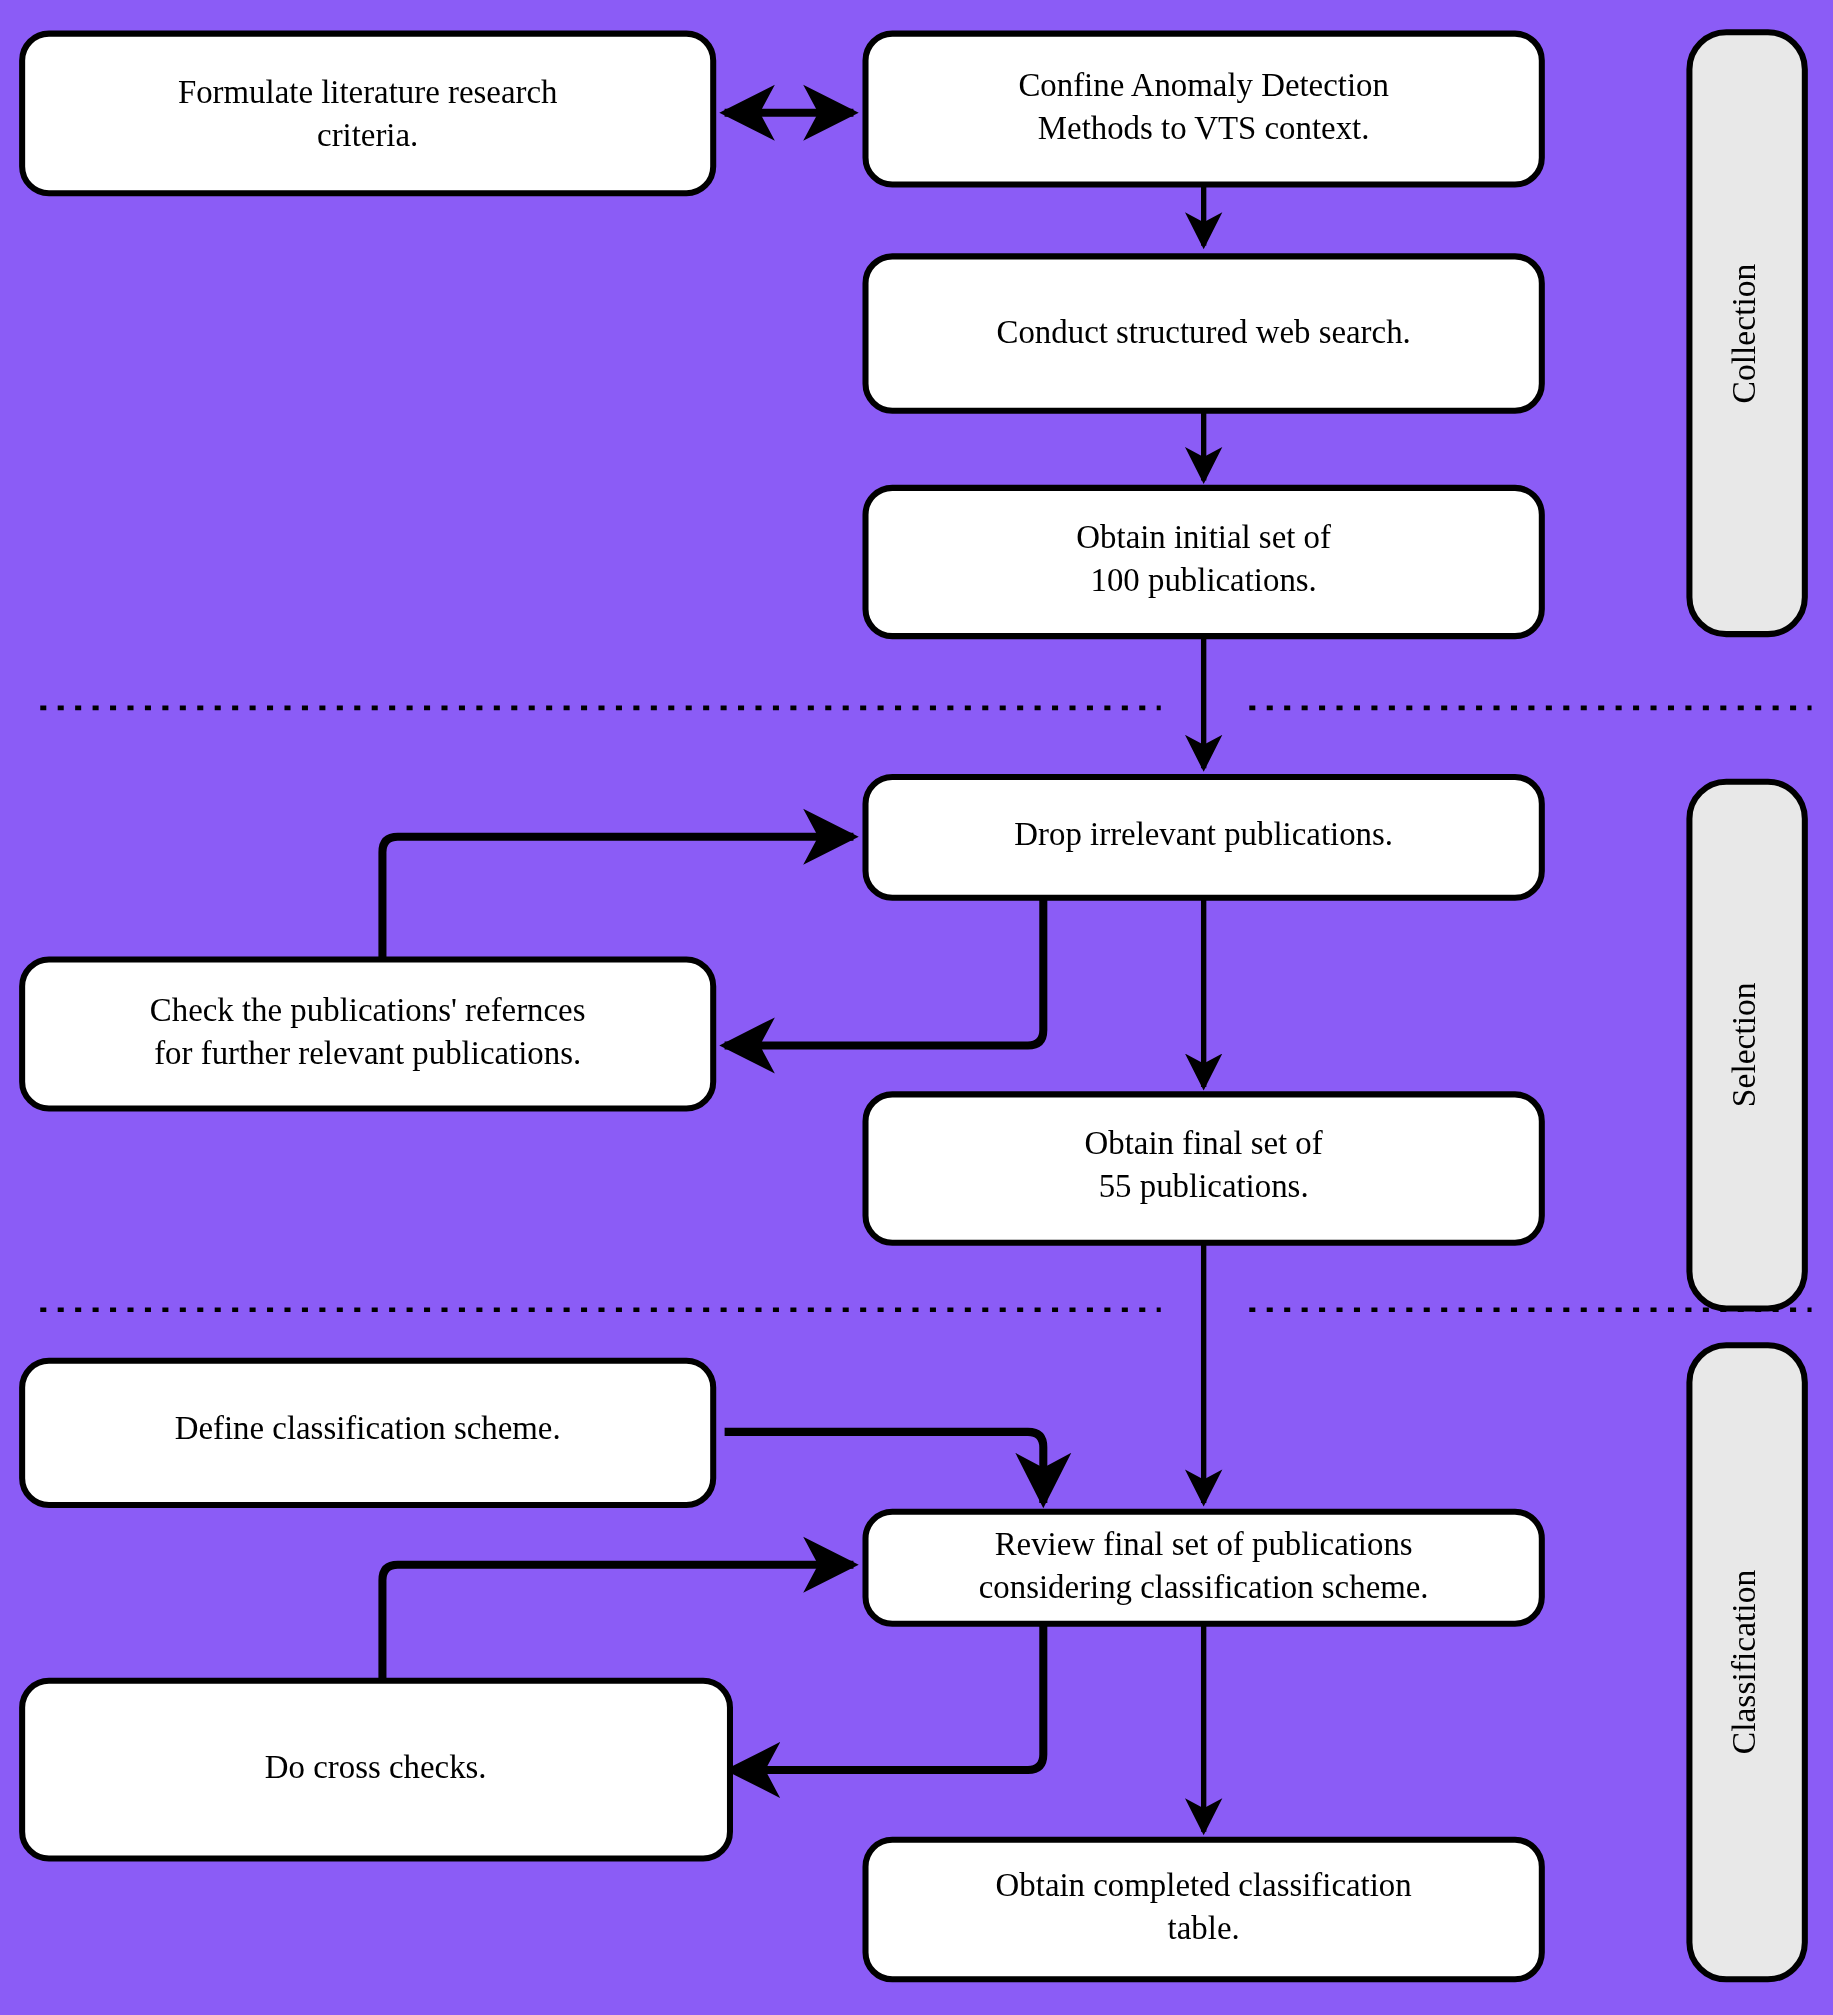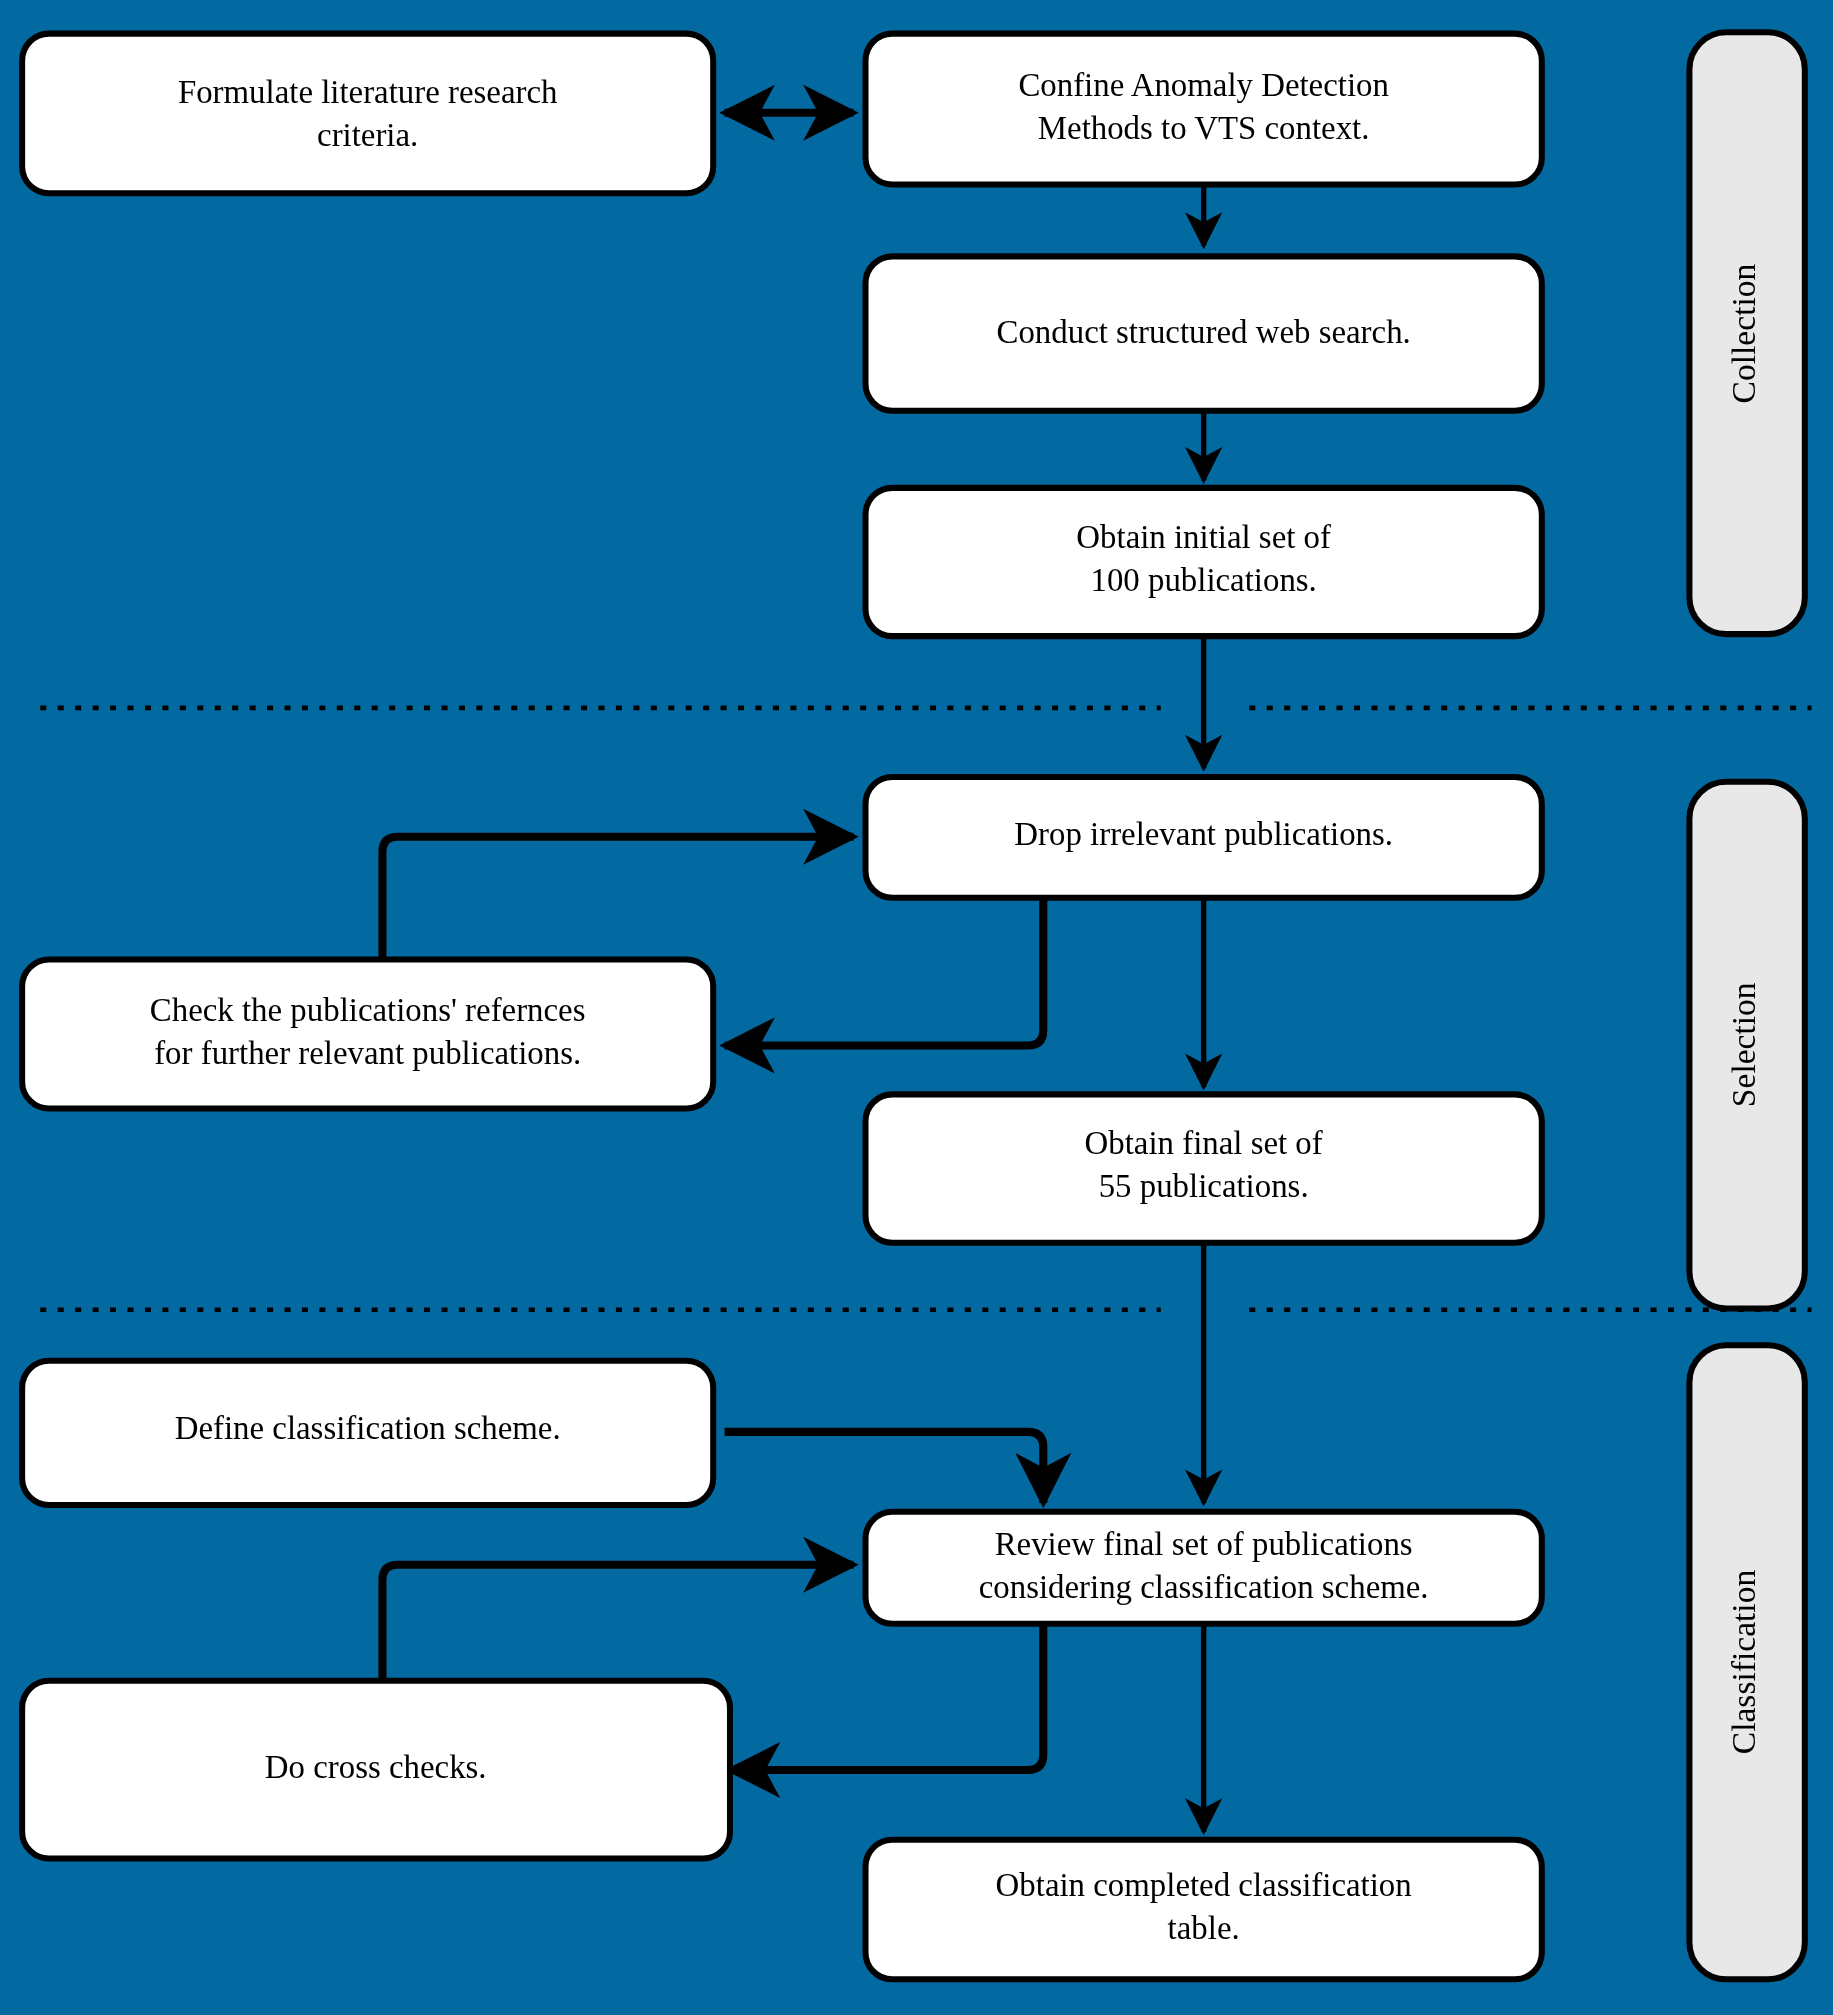--- a/index.html
+++ b/index.html
@@ -7,21 +7,21 @@
     padding: 0;
     background: #ffffff;
   }
   body {
     font-family: "Liberation Serif", "DejaVu Serif", serif;
   }
   #canvas-wrap {
     position: relative;
     width: 1833px;
     height: 2015px;
-    background: #0369a1;
+    background: #8b5cf6;
     overflow: hidden;
   }
   svg.flow {
     position: absolute;
     top: 0;
     left: 0;
     width: 1833px;
     height: 2015px;
     display: block;
   }

